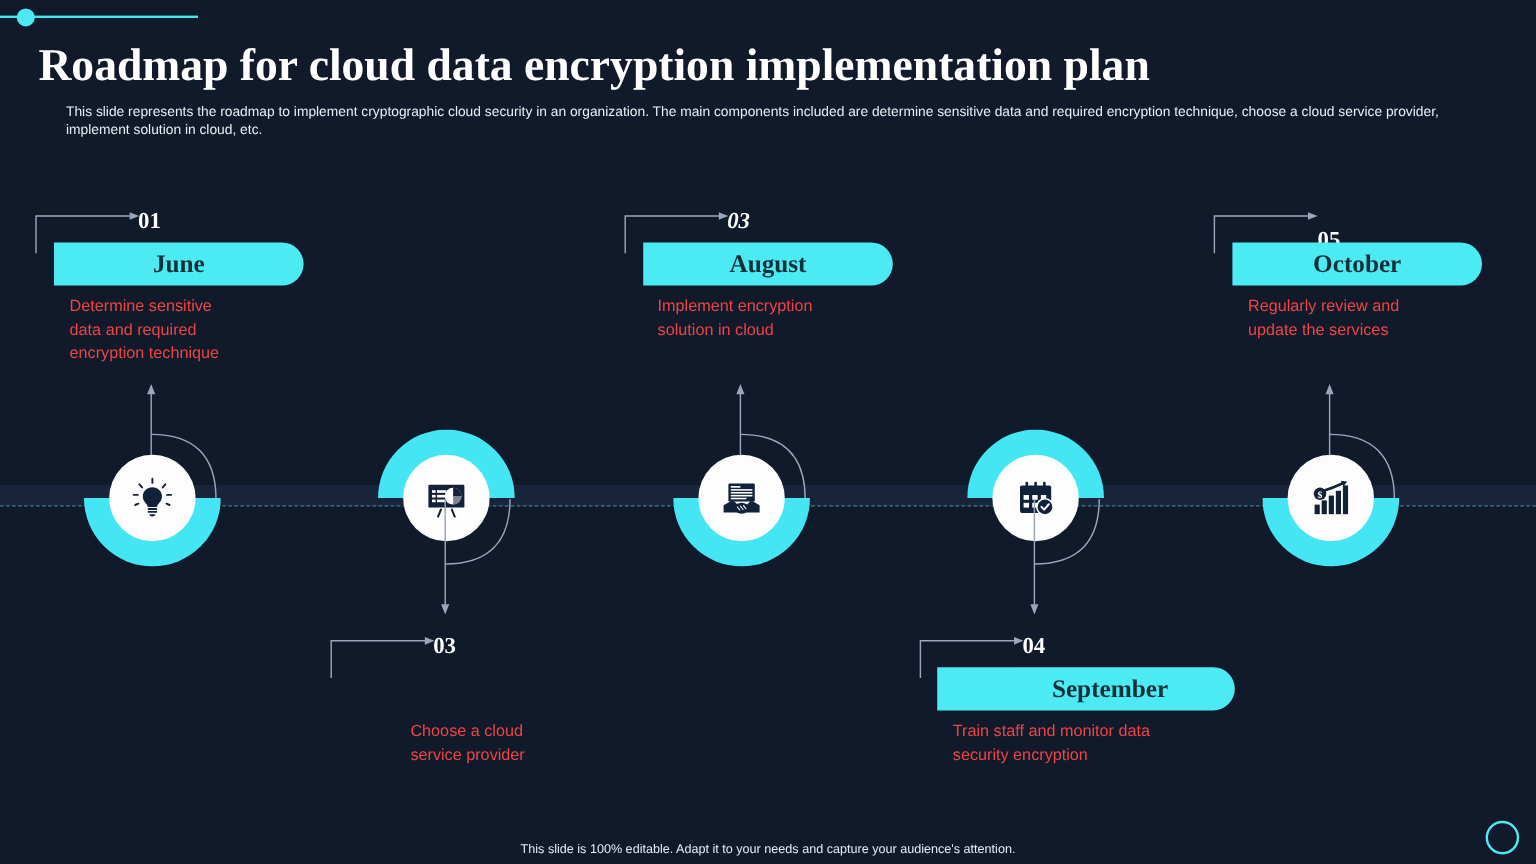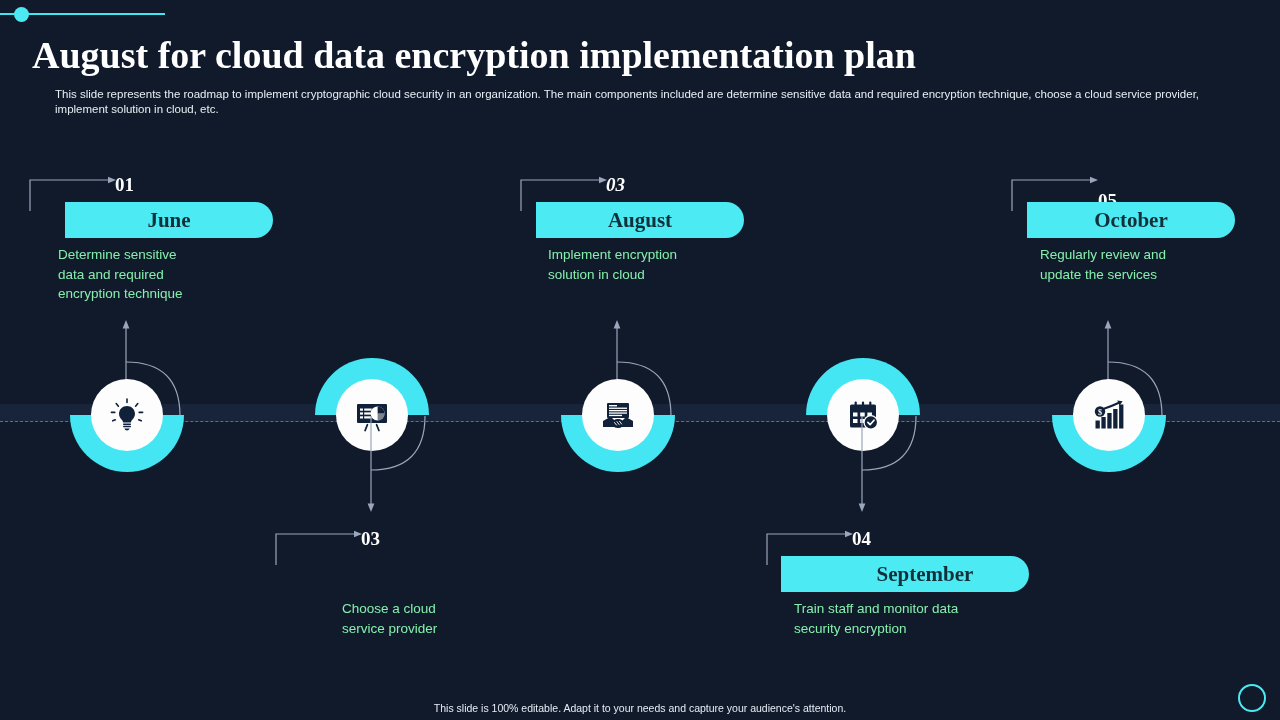--- a/index.html
+++ b/index.html
@@ -148,21 +148,21 @@
     font-size: 21px;
     color: #12303a;
     white-space: nowrap;
   }
 
   
   .desc {
     position: absolute;
     font-size: 13.5px;
     line-height: 19.5px;
-    color: #86efac;
+    color: #ef4444;
     white-space: pre-line;
   }
 
   
   .footer {
     position: absolute;
     left: 0;
     top: 702px;
     width: 1280px;
     text-align: center;
@@ -181,34 +181,34 @@
   }
 </style>
 </head>
 <body>
 
 <div id="slide">
 
   <div class="deco-line"></div>
   <div class="deco-dot"></div>
 
-  <div class="title">August for cloud data encryption implementation plan</div>
+  <div class="title">Roadmap for cloud data encryption implementation plan</div>
   <div class="subtitle">This slide represents the roadmap to implement cryptographic cloud security in an organization. The main components included are determine sensitive data and required encryption technique, choose a cloud service provider, implement solution in cloud, etc.</div>
 
   <div class="timeline-band"></div>
   <div class="timeline-dash"></div>
 
   <div class="bracket" style="left:26px; top:175px; width:92px; height:37px;">
     <svg width="92" height="37" viewBox="0 0 92 37">
       <path d="M4 36 L4 5 L84 5" fill="none" stroke="#9aa6bb" stroke-width="1.2"></path>
       <path d="M90 5 L82 1.8 L82 8.2 Z" fill="#9aa6bb"></path>
     </svg>
   </div>
   <div class="num" style="left:115px; top:174px;">01</div>
-  <div class="pill" style="left:45px; top:202px; width:208px;margin-left:20px;">
+  <div class="pill" style="left:45px; top:202px; width:208px;">
     <span>June</span>
   </div>
   <div class="desc" style="left:58px; top:245px; width:200px;">Determine sensitive
 data and required
 encryption technique</div>
   <div class="connector" style="left:118px; top:318px; width:72px; height:100px;">
     <svg width="72" height="100" viewBox="0 0 72 100">
       <path d="M8 98 L8 10" fill="none" stroke="#9aa6bb" stroke-width="1.2"></path>
       <path d="M8 2 L4.6 10.5 L11.4 10.5 Z" fill="#9aa6bb"></path>
       <path d="M8 44 Q 62 44 62 98" fill="none" stroke="#9aa6bb" stroke-width="1.2"></path>

